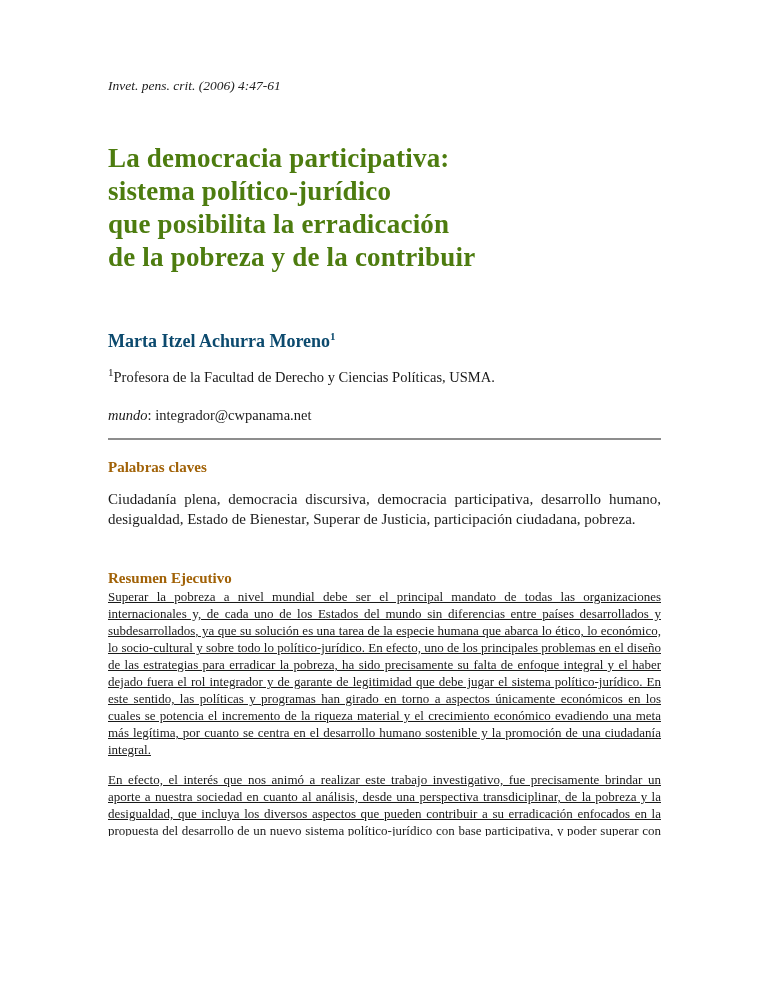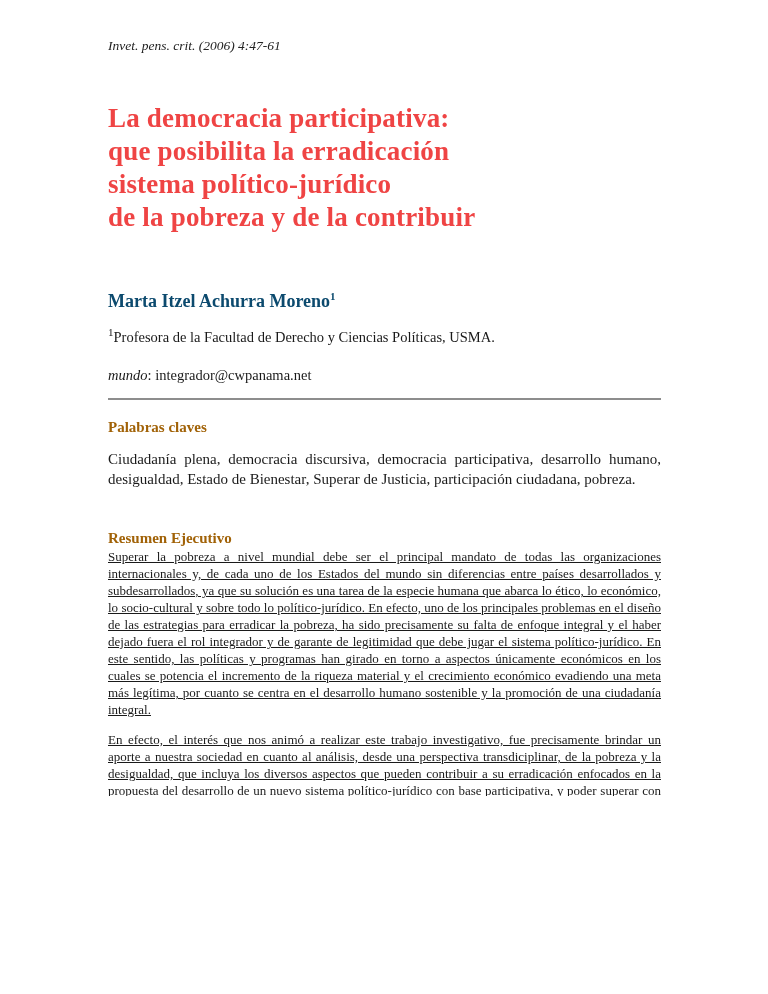--- a/index.html
+++ b/index.html
@@ -8,41 +8,42 @@
     background: #ffffff;
   }
   .page {
     position: relative;
     width: 768px;
     height: 796px;
     background: #ffffff;
     font-family: "Liberation Serif", "DejaVu Serif", serif;
     color: #1a1a1a;
     overflow: hidden;
+    margin-top: 40px;
   }
   .content {
     position: absolute;
     left: 108px;
     top: 0;
     width: 553px;
   }
   .journal-header {
     margin-top: 38px;
     font-style: italic;
     font-size: 13.5px;
     line-height: 16px;
     color: #222;
   }
   .paper-title {
     margin-top: 48px;
     font-weight: bold;
     font-size: 27px;
     line-height: 33px;
     letter-spacing: 0.2px;
-    color: #ef4444;
+    color: #4d7c0f;
   }
   .author-line {
     margin-top: 56px;
     font-weight: bold;
     font-size: 18px;
     line-height: 22px;
     color: #0c4a6e;
   }
   .author-line sup, .affiliation sup {
     font-size: 11px;
@@ -108,22 +109,22 @@
 
 <div class="page">
   <div class="content">
 
     <div class="journal-header">
       <div>Invet. pens. crit. (2006) 4:47-61</div>
     </div>
 
     <div class="paper-title">
       <div>La democracia participativa:</div>
+      <div>sistema político-jurídico</div>
       <div>que posibilita la erradicación</div>
-      <div>sistema político-jurídico</div>
       <div>de la pobreza y de la contribuir</div>
     </div>
 
     <div class="author-line"><span>Marta Itzel Achurra Moreno</span><sup>1</sup></div>
 
     <div class="affiliation"><sup>1</sup><span>Profesora de la Facultad de Derecho y Ciencias Políticas, USMA.</span></div>
 
     <div class="email-line"><span class="em">mundo</span><span>: integrador@cwpanama.net</span></div>
 
     <hr class="divider">

